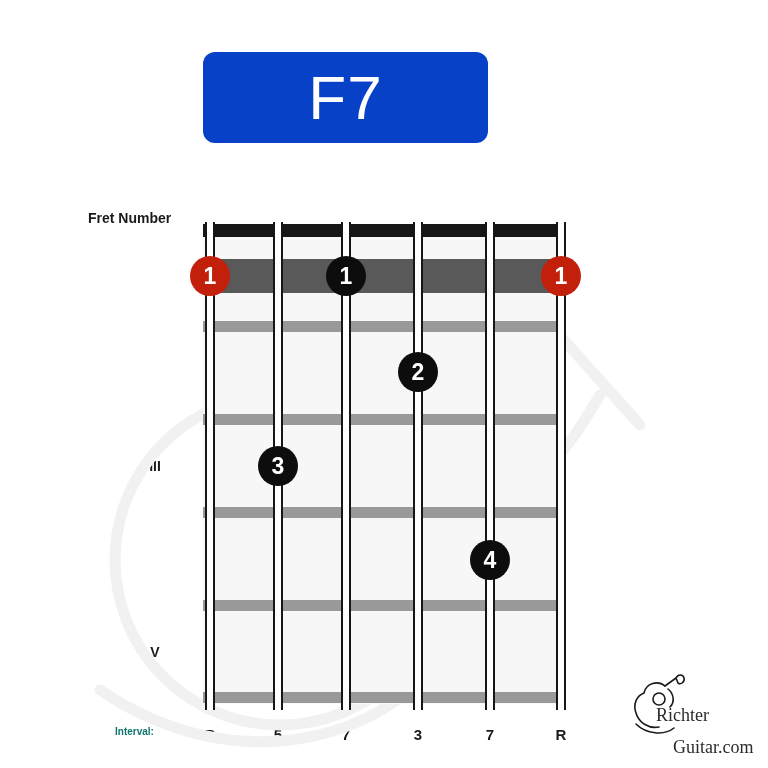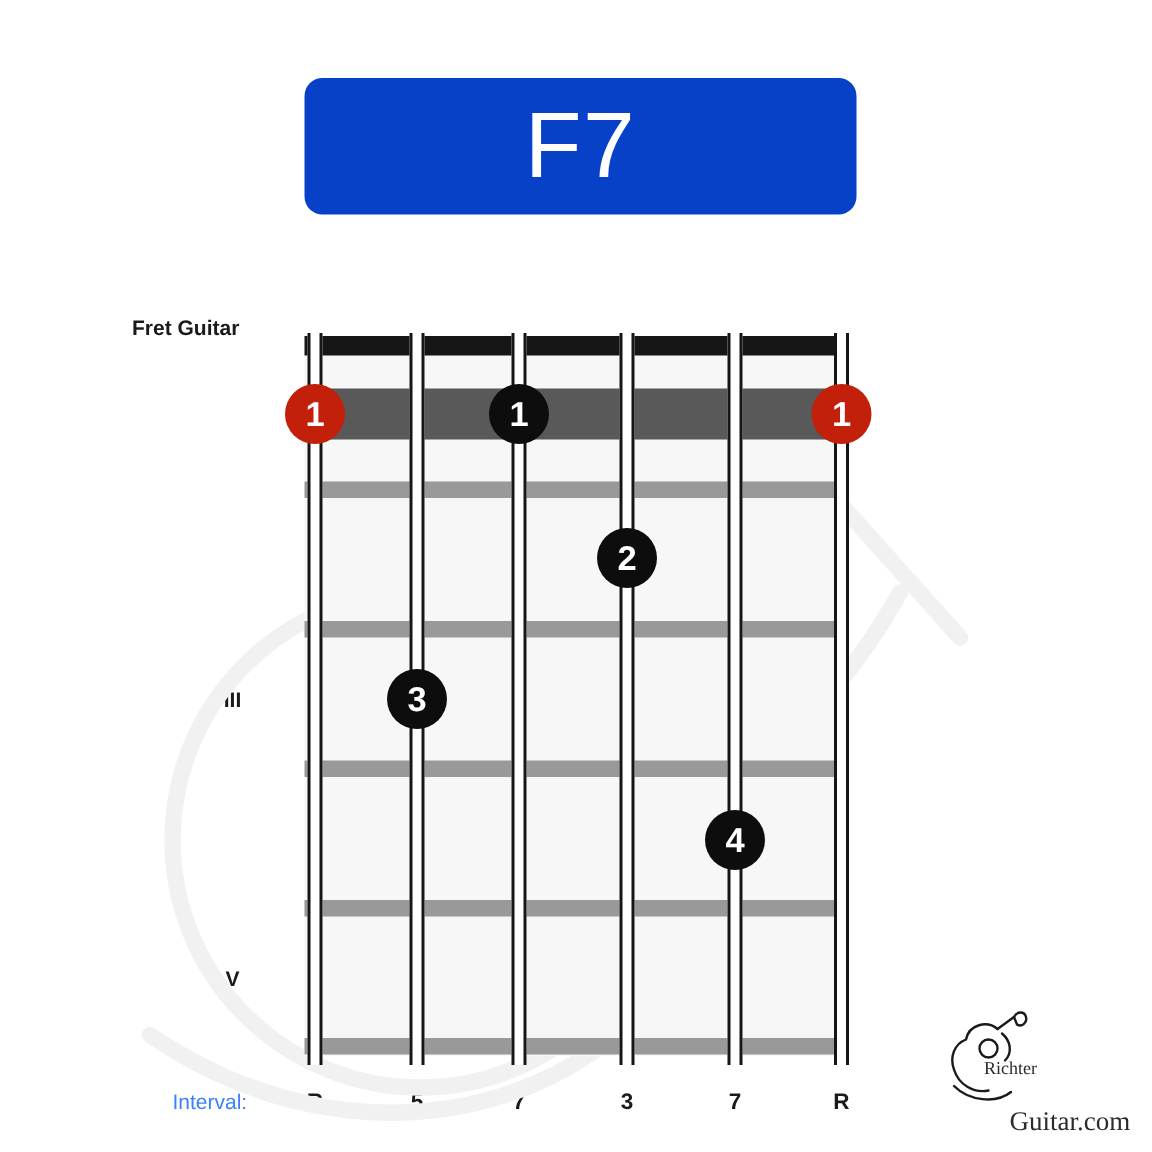--- a/index.html
+++ b/index.html
@@ -3,30 +3,30 @@
 <meta charset="utf-8">
 <style>
   html,body{margin:0;padding:0;}
   body{
     width:768px;height:768px;position:relative;background:#ffffff;
     font-family:"Liberation Sans","DejaVu Sans",sans-serif;
     overflow:hidden;
   }
   
   .chord-title{
-    position:absolute;left:203px;top:52px;width:368px;height:91px;
+    position:absolute;left:203px;top:52px;width:285px;height:91px;
     border-radius:12px;display:flex;align-items:center;justify-content:center;
     color:#ffffff;font-size:62px;font-weight:400;letter-spacing:1px;
   }
   
   .fret-number-label{
     position:absolute;left:88px;top:210px;font-size:14px;font-weight:700;color:#1a1a1a;
   }
   .interval-label{
-    position:absolute;left:115px;top:726px;font-size:14px;font-weight:400;color:#3b82f6;
+    position:absolute;left:115px;top:726px;font-size:10px;font-weight:700;color:#0f766e;
   }
   .fret-marker{
     position:absolute;width:40px;text-align:center;font-size:14px;font-weight:700;color:#1a1a1a;
   }
   .interval-cell{
     position:absolute;top:726px;width:40px;text-align:center;
     font-size:15px;font-weight:700;color:#1a1a1a;
   }
   
   .fretboard{
@@ -53,38 +53,38 @@
     display:flex;align-items:center;justify-content:center;
     color:#ffffff;font-size:23px;font-weight:600;z-index:3;
   }
   
   .watermark{position:absolute;z-index:1;pointer-events:none;}
   
   .logo{
     position:absolute;left:632px;top:672px;width:132px;height:78px;z-index:2;
     font-family:"Liberation Serif","DejaVu Serif",serif;color:#2b2b2b;
   }
-  .logo-text-1{position:absolute;left:24px;top:33px;font-size:12px;}
+  .logo-text-1{position:absolute;left:24px;top:33px;font-size:18px;}
   .logo-text-2{position:absolute;left:41px;top:65px;font-size:18px;}
   .logo-icon{position:absolute;left:0;top:0;}
 </style>
 </head>
 <body>
 
 <svg class="watermark" width="700" height="560" style="left:40px;top:210px;" viewBox="0 0 700 560" fill="none" stroke="#f1f1f1" stroke-width="11" stroke-linecap="round">
   <circle cx="240" cy="350" r="165"></circle>
   <circle cx="390" cy="225" r="48"></circle>
   <path d="M340 280 C430 340 500 290 560 185"></path>
   <path d="M470 70 L600 215"></path>
   <path d="M60 480 C200 575 360 530 420 420"></path>
 </svg>
 
 <div class="chord-title" style="background: rgb(6, 65, 200);">F7</div>
 
-<div class="fret-number-label">Fret Guitar</div>
+<div class="fret-number-label">Fret Number</div>
 <div class="interval-label">Interval:</div>
 
 <div class="fretboard" id="fretboard">
     <div class="board-bg" style="background: rgb(247, 247, 247);"></div>
     <div class="nut" style="background: rgb(22, 22, 22);"></div>
     <div class="fret-wire" style="top: 99px; background: rgb(153, 153, 153);"></div>
     <div class="fret-wire" style="top: 192px; background: rgb(153, 153, 153);"></div>
     <div class="fret-wire" style="top: 285px; background: rgb(153, 153, 153);"></div>
     <div class="fret-wire" style="top: 378px; background: rgb(153, 153, 153);"></div>
     <div class="fret-wire" style="top: 470px; background: rgb(153, 153, 153);"></div>

